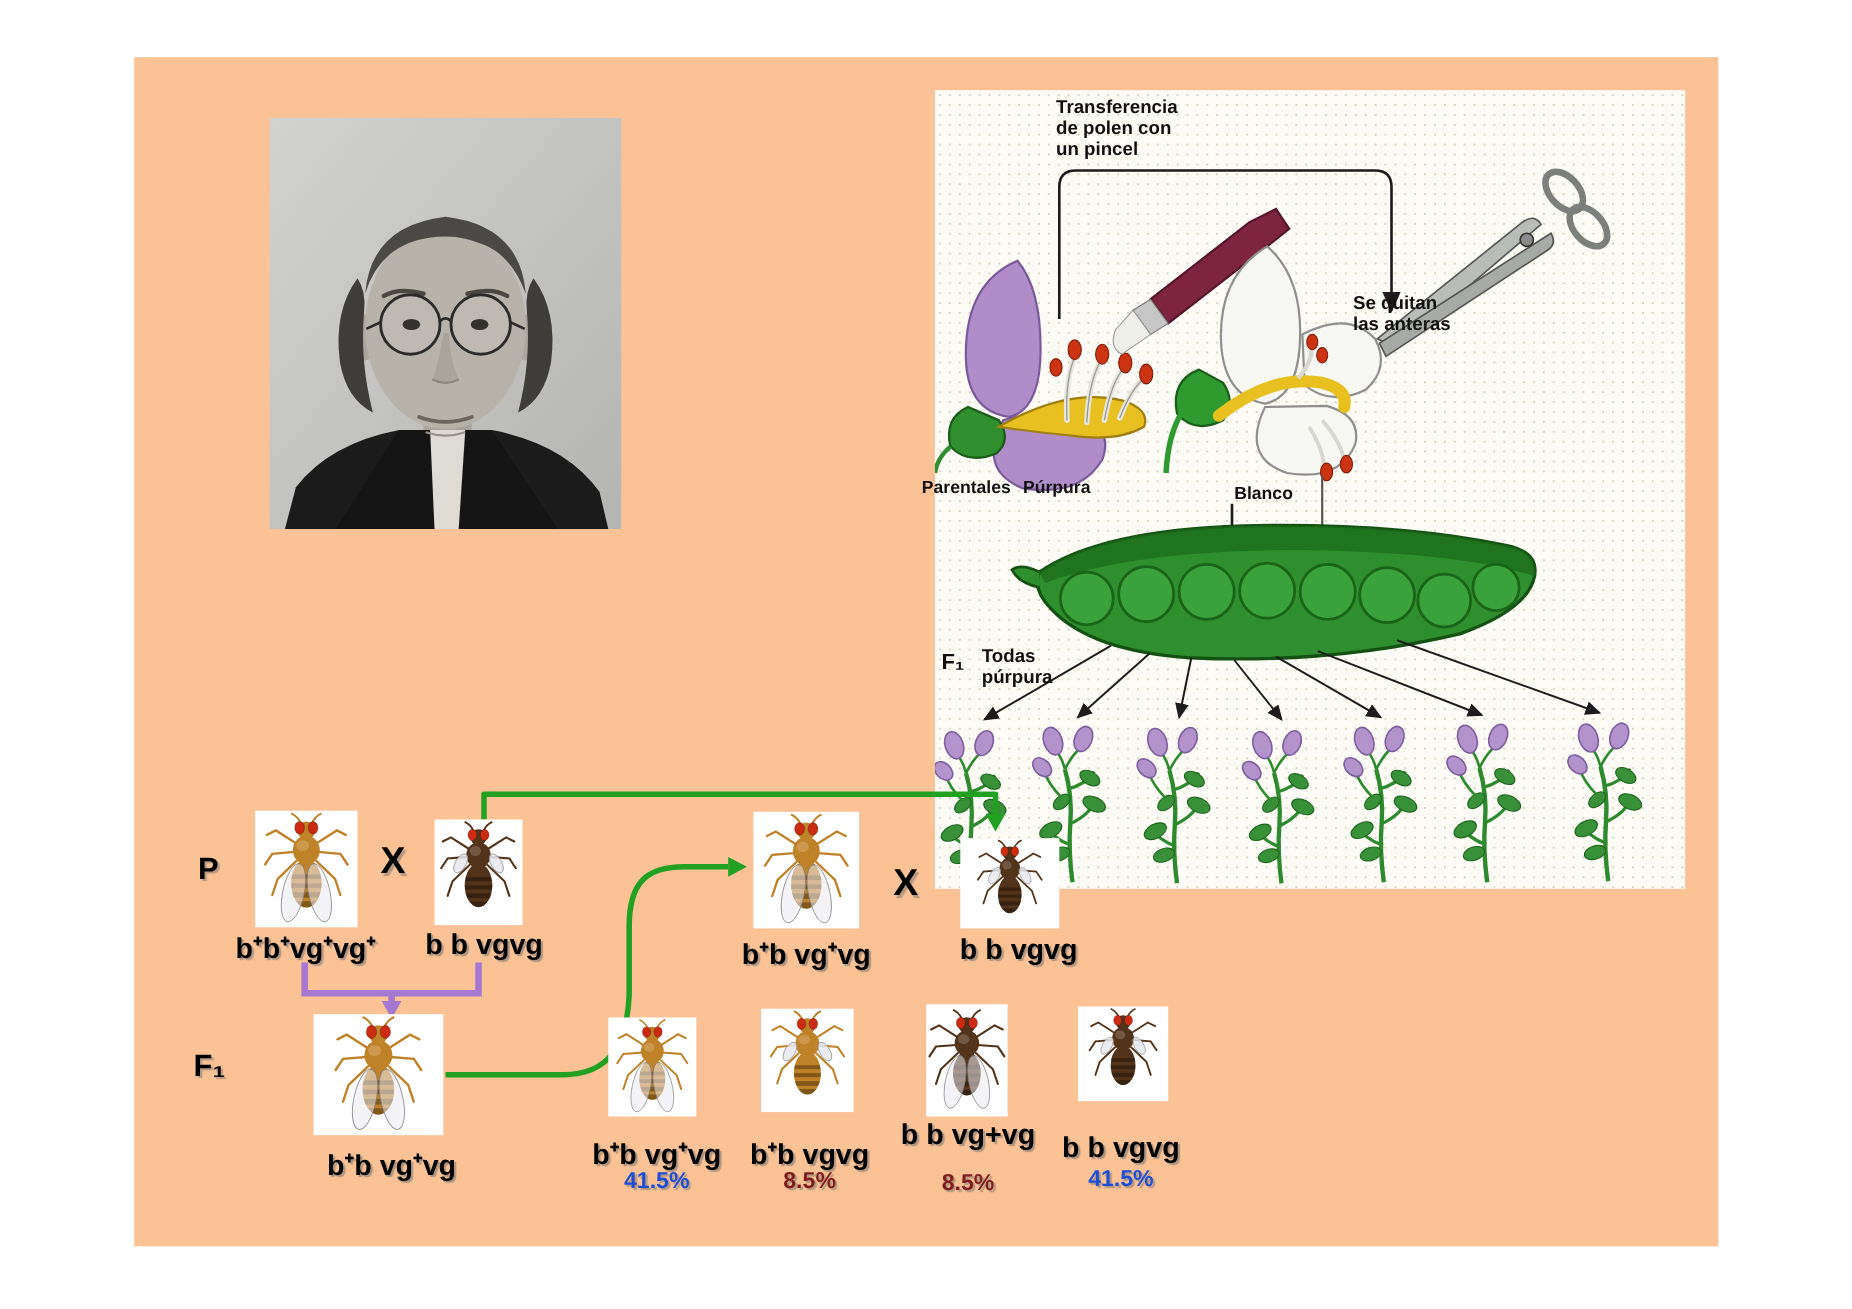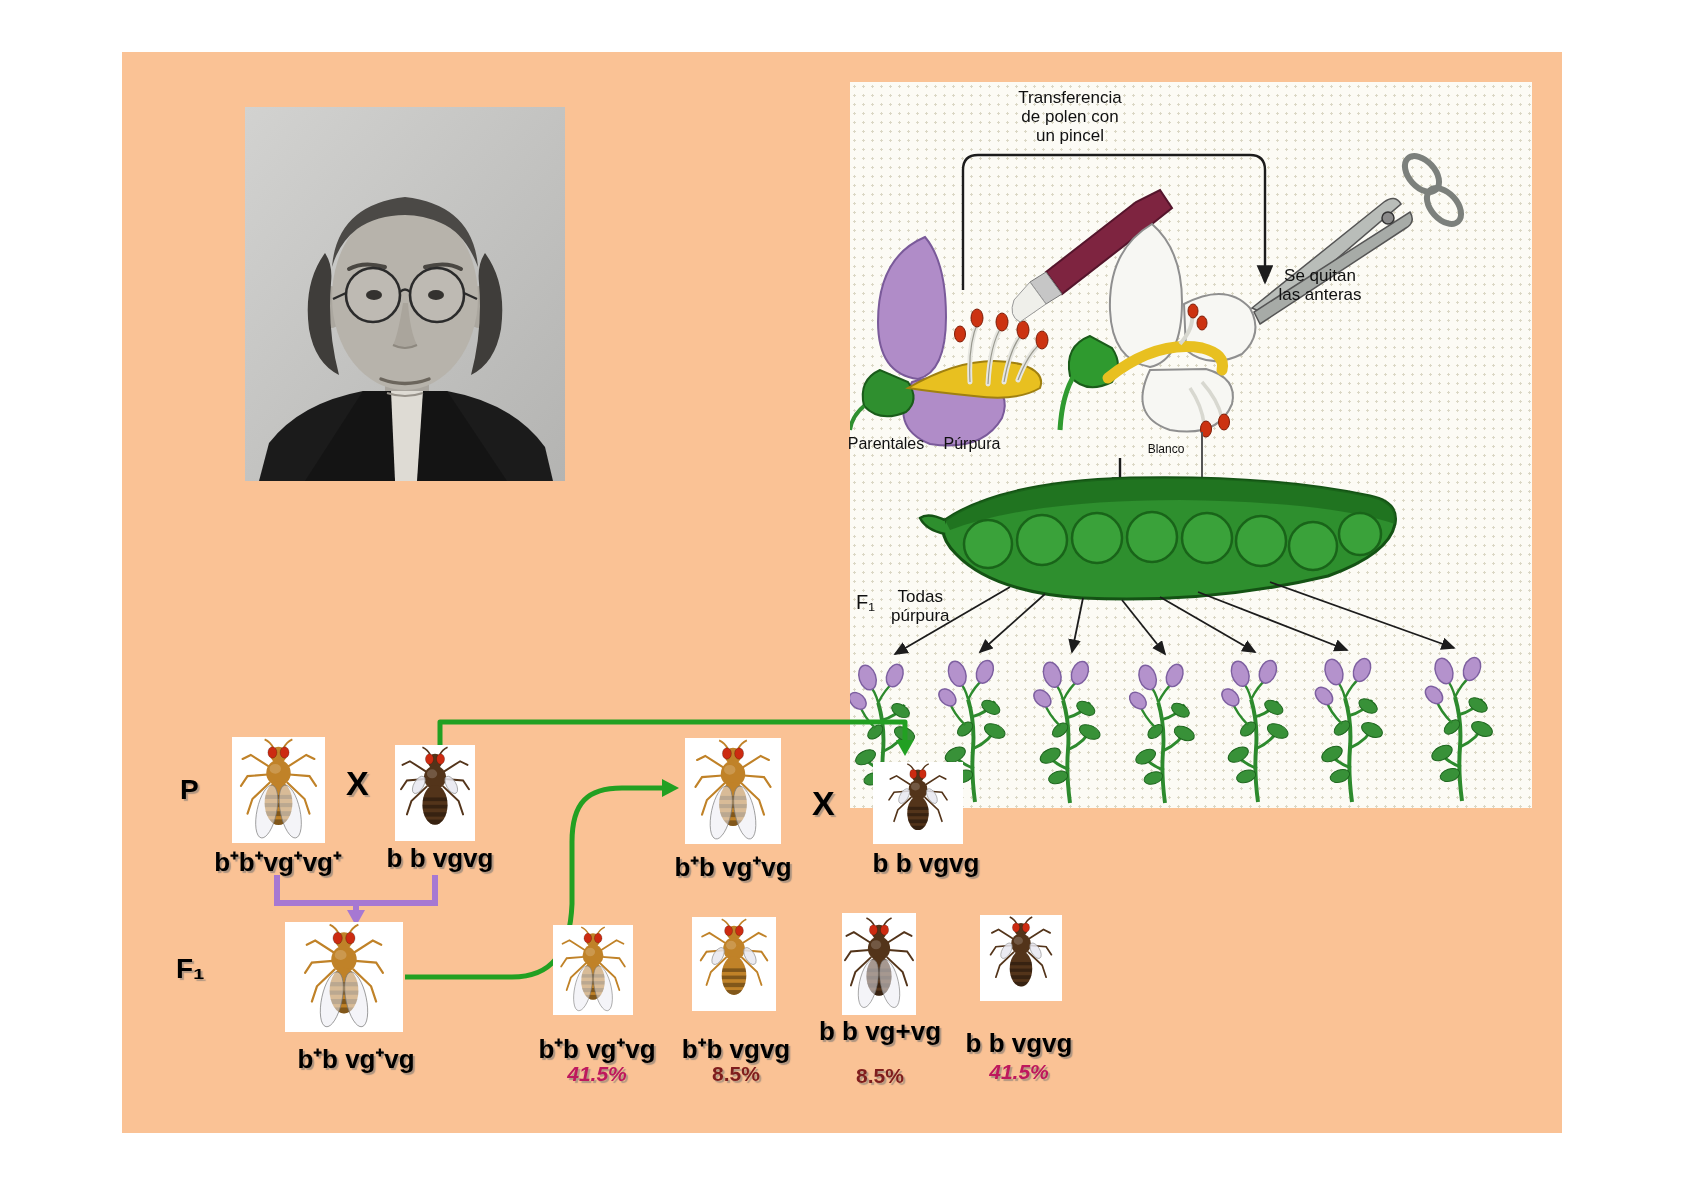--- a/index.html
+++ b/index.html
@@ -13,35 +13,35 @@
   .title{left:280px;top:352px;width:780px;text-align:center;margin:0;
     font-family:"Liberation Serif",serif;font-weight:bold;color:#0a0a0a;
     font-size:93px;line-height:101px;z-index:30;}
   .title .tline{transform:scaleX(0.80);transform-origin:50% 50%;
     text-shadow:-6px 6px 0 rgba(255,255,255,0.85);white-space:nowrap;}
   
   .panel{left:728px;top:30px;width:682px;height:726px;background-color:#FCFBF5;
     background-image:radial-gradient(circle,rgba(185,180,150,0.5) 1px,transparent 1.4px);
     background-size:9px 9px;z-index:5;}
   .panel-art{position:absolute;left:0;top:0;width:682px;height:726px;}
-  .ptext{position:absolute;font-weight:normal;color:#101010;text-align:center;
+  .ptext{position:absolute;font-weight:bold;color:#101010;text-align:left;
     font-size:17px;line-height:19px;}
   .f1row{display:flex;align-items:flex-start;}
   .f1row .gen{font-size:20px;margin-top:6px;}
   .f1row .col{margin-left:16px;}
   
   .flybox{background:#ffffff;z-index:10;display:flex;align-items:center;justify-content:center;}
   .flybox svg{width:100%;height:100%;}
   .fly-wild{color:#c08228;}
   .fly-dark{color:#53341a;}
   .genlabel{font-weight:bold;font-size:26px;color:#000;text-align:center;width:170px;
     text-shadow:2px 2px 1px rgba(110,110,110,0.55);z-index:11;white-space:nowrap;}
   .pct{font-weight:bold;font-size:21px;text-align:center;width:170px;
     text-shadow:2px 2px 1px rgba(110,110,110,0.5);z-index:11;}
-  .pct-black{color:#be185d;font-style:italic;}
+  .pct-black{color:#1d4ed8;}
   .pct-red{color:#7f1d1d;}
   .genmark{font-weight:bold;color:#000;z-index:11;
     text-shadow:2px 2px 1px rgba(110,110,110,0.5);}
   .xmark{font-size:34px;}
   .pfmark{font-size:28px;}
   .overlay{left:0;top:0;width:1440px;height:1081px;z-index:8;pointer-events:none;}
 </style>
 </head>
 <body>
 
@@ -223,21 +223,21 @@
       <span style="display:block">Transferencia</span>
       <span style="display:block">de polen con</span>
       <span style="display:block">un pincel</span>
     </div>
     <div class="ptext" style="left:380px;top:184px;width:180px;">
       <span style="display:block">Se quitan</span>
       <span style="display:block">las anteras</span>
     </div>
     <div class="ptext" style="left:-12px;top:352px;width:96px;font-size:16px;">Parentales</div>
     <div class="ptext" style="left:80px;top:352px;width:84px;font-size:16px;">Púrpura</div>
-    <div class="ptext" style="left:272px;top:358px;width:88px;font-size:12px;">Blanco</div>
+    <div class="ptext" style="left:272px;top:358px;width:88px;font-size:16px;">Blanco</div>
     <div class="ptext f1row" style="left:6px;top:505px;">
       <span class="gen">F₁</span>
       <span class="col">
         <span style="display:block">Todas</span>
         <span style="display:block">púrpura</span>
       </span>
     </div>
   </div>
 
 

